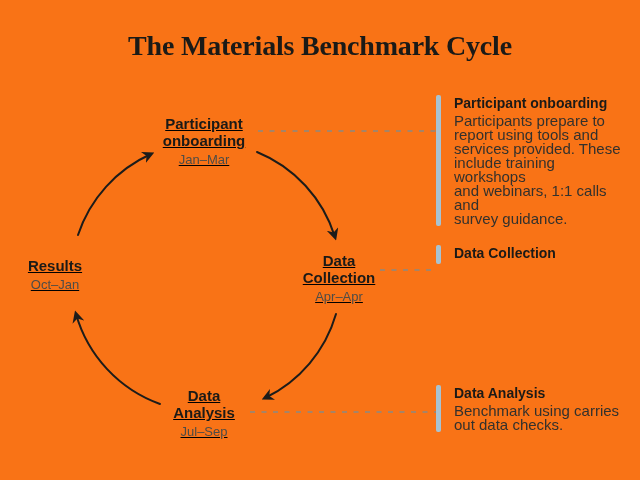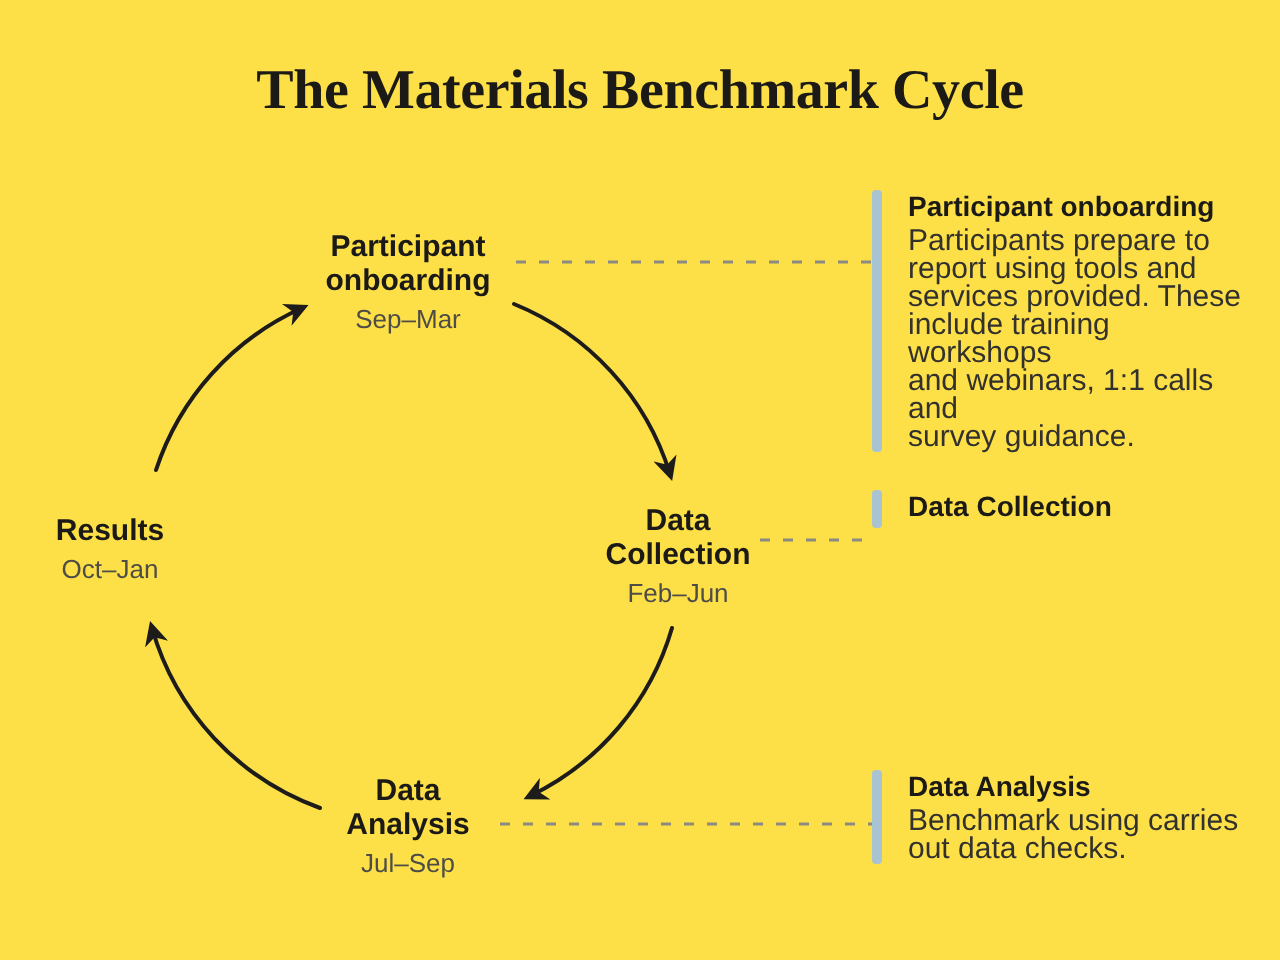--- a/index.html
+++ b/index.html
@@ -4,21 +4,21 @@
 <style>
   html, body {
     margin: 0;
     padding: 0;
     background: #f5f2e9;
   }
   .canvas {
     position: relative;
     width: 640px;
     height: 480px;
-    background: #fde047;
+    background: #f97316;
     font-family: "Liberation Sans", sans-serif;
     overflow: hidden;
   }
   .title {
     position: absolute;
     top: 30px;
     left: 0;
     width: 640px;
     margin: 0;
     text-align: center;
@@ -30,20 +30,21 @@
   }
   svg.diagram {
     position: absolute;
     top: 0;
     left: 0;
   }
   .node {
     position: absolute;
     transform: translateX(-50%);
     text-align: center;
+    text-decoration: underline;
   }
   .node-label {
     font-weight: bold;
     font-size: 15px;
     line-height: 17px;
     color: #1b1a17;
     white-space: pre-line;
   }
   .node-months {
     font-size: 13px;
@@ -99,27 +100,27 @@
     <path d="M 160 404 A 135 135 0 0 1 76 314" fill="none" stroke="#1d1c1a" stroke-width="2" stroke-linecap="round" marker-end="url(#arrow)"></path>
 
     <path d="M 258 131 L 437 131" fill="none" stroke="#8b8a83" stroke-width="1.5" stroke-dasharray="5 6.5"></path>
     <path d="M 380 270 L 437 270" fill="none" stroke="#8b8a83" stroke-width="1.5" stroke-dasharray="5 6.5"></path>
     <path d="M 250 412 L 437 412" fill="none" stroke="#8b8a83" stroke-width="1.5" stroke-dasharray="5 6.5"></path>
   </svg>
 
   <div class="node" style="left:204px; top:115px;">
     <div class="node-label">Participant
 onboarding</div>
-    <div class="node-months">Sep–Mar</div>
+    <div class="node-months">Jan–Mar</div>
   </div>
 
   <div class="node" style="left:339px; top:252px;">
     <div class="node-label">Data
 Collection</div>
-    <div class="node-months">Feb–Jun</div>
+    <div class="node-months">Apr–Apr</div>
   </div>
 
   <div class="node" style="left:204px; top:387px;">
     <div class="node-label">Data
 Analysis</div>
     <div class="node-months">Jul–Sep</div>
   </div>
 
   <div class="node" style="left:55px; top:257px;">
     <div class="node-label">Results</div>

